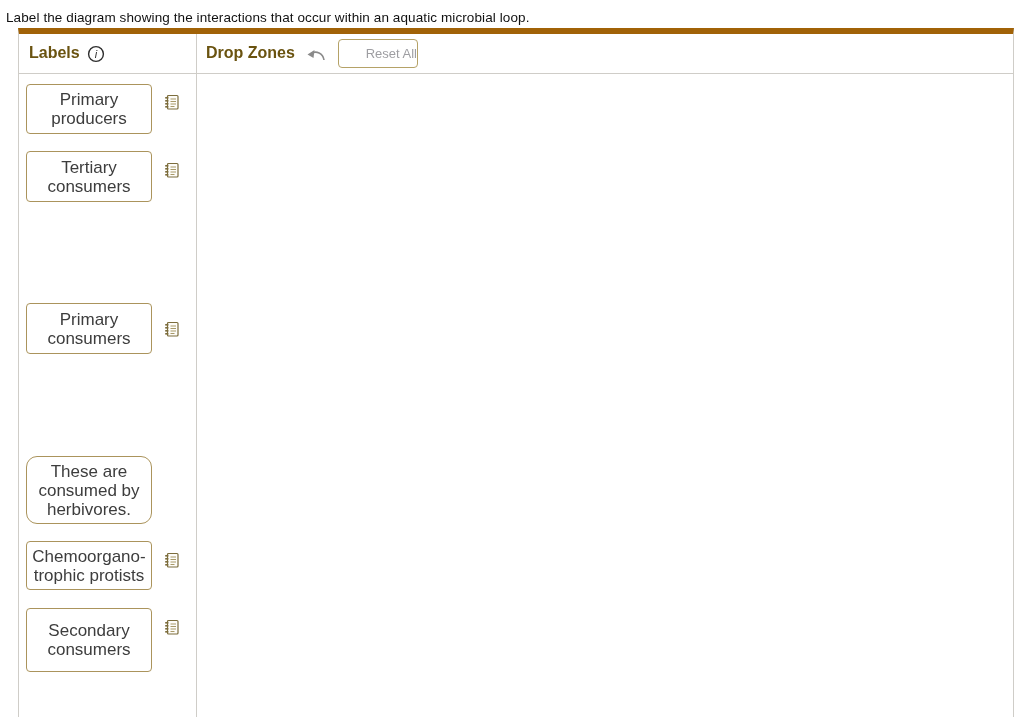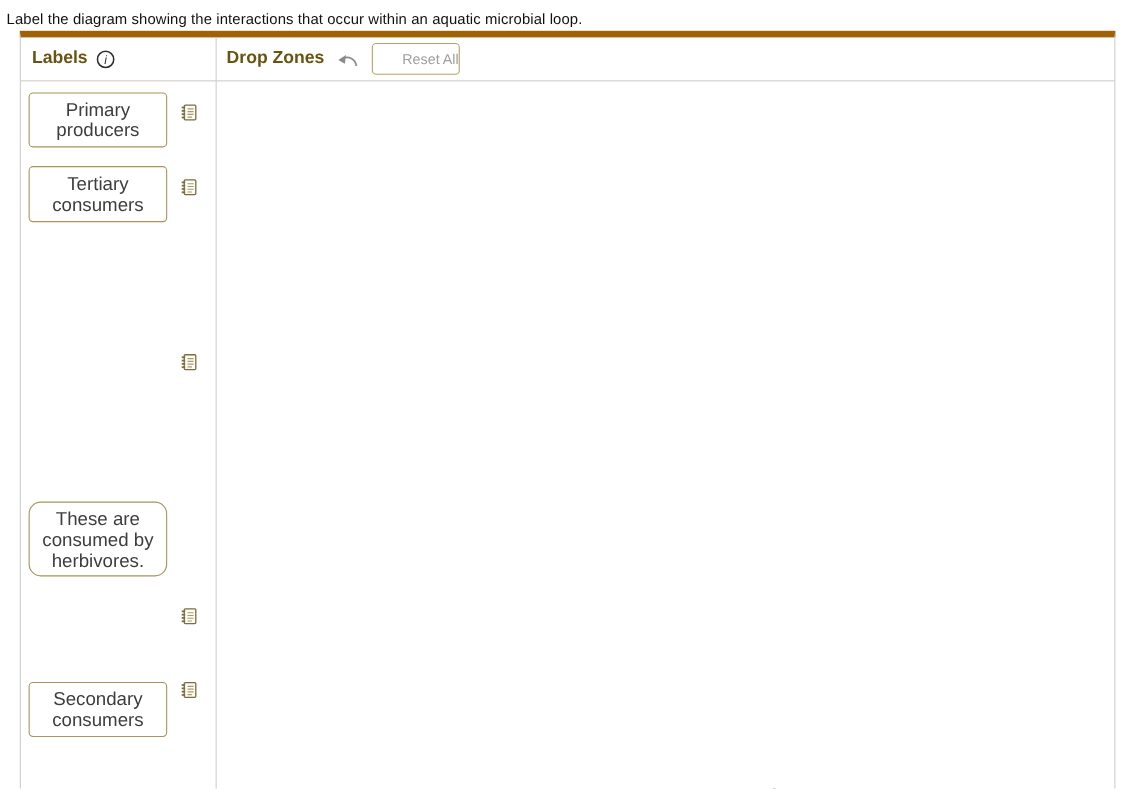--- a/index.html
+++ b/index.html
@@ -242,22 +242,24 @@
     <span class="undo-btn">
       <svg viewBox="0 0 20 16" width="20" height="16">
         <path d="M 18 13 C 17 6 10 3.5 5.5 6.5" stroke="#8a8a8a" stroke-width="1.6" fill="none"></path>
         <polygon points="1.5,7.5 8.5,3 7.5,11" fill="#8a8a8a"></polygon>
       </svg>
     </span>
     <button class="reset-btn">Reset All</button>
 
     <div class="chip" style="top:50px;  height:50px;">Primary producers</div>
     <div class="chip" style="top:117px; height:51px;">Tertiary consumers</div>
+    <div class="chip" style="top:269px; height:51px;">Primary consumers</div>
     <div class="chip" style="top:422px; height:68px;border-radius:11px;">These are consumed by herbivores.</div>
-    <div class="chip" style="top:574px; height:50px;margin-top:12px;">Secondary consumers</div>
+    <div class="chip" style="top:507px; height:49px;">Chemoorgano-trophic protists</div>
+    <div class="chip" style="top:574px; height:64px;">Secondary consumers</div>
 
     <span class="note-icon" style="top:60px;"><svg viewBox="0 0 16 17" width="16" height="17">
           <rect x="3.5" y="1.5" width="10.5" height="13.5" rx="1" fill="#fdfcf8" stroke="#7c6d3c" stroke-width="1.2"></rect>
           <g fill="#7c6d3c">
             <rect x="1.2" y="3" width="3.2" height="1.6"></rect>
             <rect x="1.2" y="6" width="3.2" height="1.6"></rect>
             <rect x="1.2" y="9" width="3.2" height="1.6"></rect>
             <rect x="1.2" y="12" width="3.2" height="1.6"></rect>
           </g>
           <g stroke="#a89968" stroke-width="1">

